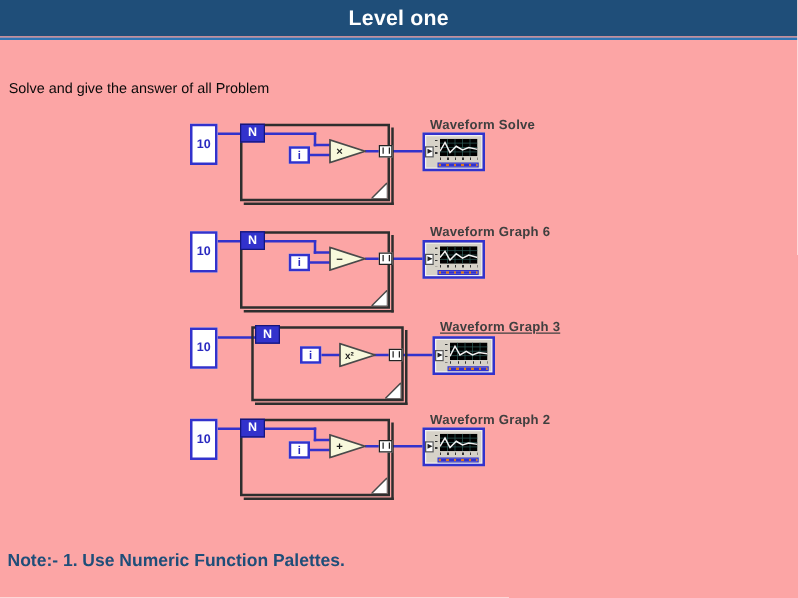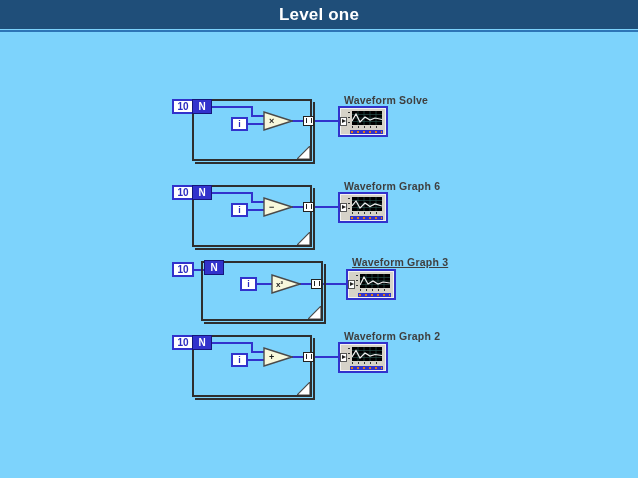--- a/index.html
+++ b/index.html
@@ -1,18 +1,18 @@
 <!DOCTYPE html>
 <html><head>
 <meta charset="utf-8">
 <style>
   html,body { margin:0; padding:0; background:#fff; }
   #slide {
     position:relative; width:638px; height:478px; overflow:hidden;
-    background:#7dd3fc; font-family:"Liberation Sans", sans-serif;
+    background:#fca5a5; font-family:"Liberation Sans", sans-serif;
   }
   
   .hdr { position:absolute; top:0; left:0; width:638px; height:29px; background:#1f4e79; }
   .hdr-title { width:100%; text-align:center; line-height:29px; color:#fff;
     font-size:17px; font-weight:bold; letter-spacing:.2px; }
   .hdr-line { position:absolute; top:30px; left:0; width:638px; height:2px; background:#2e75b6; }
   
   .intro { position:absolute; left:7px; top:65px; font-size:11.5px; color:#0a0a0a; }
   .note-l1 { position:absolute; left:6px; top:440px; font-size:14px; font-weight:bold; color:#1f4e79; }
   .note-l2 { position:absolute; left:52px; top:459px; font-size:14px; font-weight:bold; color:#1f4e79; }
@@ -41,21 +41,21 @@
     border-left:4px solid #222; border-top:2.5px solid transparent; border-bottom:2.5px solid transparent; }
   .g-yticks { position:absolute; left:8px; top:4px; width:2px; height:15px;
     background:repeating-linear-gradient(#333 0 1px, transparent 1px 5px); }
   .g-plot { position:absolute; left:12px; top:3px; width:30px; height:14px; }
   .g-xticks { position:absolute; left:12px; top:18px; width:30px; height:1.5px;
     background:repeating-linear-gradient(90deg,#333 0 1px, transparent 1px 6px); }
   .g-xstrip { position:absolute; left:10px; top:21.5px; width:33px; height:4px;
     background:repeating-linear-gradient(90deg,#e07818 0 2px, #3232cc 2px 6px); border:.5px solid #3232cc; }
   .gl { position:absolute; top:0; font-size:10.5px; font-weight:600; color:#3f3f3f; letter-spacing:.2px; }
   
-  .c10 { left:152px; top:5px; width:22px; height:15px;margin-left:20px; }
+  .c10 { left:152px; top:5px; width:22px; height:33px; }
   .nt  { left:192px; top:5px; width:20px; height:15px; }
   .fr  { left:192px; top:5px; width:120px; height:62px; }
   .sh  { left:195px; top:8px; width:120px; height:62px; }
   .it  { left:231px; top:23px; width:17px; height:14px; font-size:9px; }
   .w1  { left:174px; top:12px; width:18px; height:2px; }
   .w2a { left:210px; top:12px; width:43px; height:2px; }
   .w2b { left:251px; top:12px; width:2px; height:11px; }
   .w2c { left:251px; top:21px; width:14px; height:2px; }
   .w3  { left:248px; top:29px; width:17px; height:2px; }
   .op  { left:263px; top:17px; width:30px; height:20px; }
@@ -82,20 +82,21 @@
 </head>
 <body>
 
 <div id="slide">
 
   <div class="hdr">
     <div class="hdr-title">Level one</div>
   </div>
   <div class="hdr-line"></div>
 
+  <div class="intro">Solve and give the answer of all Problem</div>
 
   <div class="row" style="top:94px">
     <div class="gl">Waveform Solve</div>
     <div class="wire w1"></div>
     <div class="wire w2a"></div>
     <div class="wire w2b"></div>
     <div class="wire w2c"></div>
     <div class="wire w3"></div>
     <div class="wire w4"></div>
     <div class="wire w5"></div>
@@ -225,14 +226,15 @@
       <svg class="g-plot" viewBox="0 0 30 14">
         <rect width="30" height="14" fill="#000"></rect>
         <path d="M0 3.5 H30 M0 7 H30 M0 10.5 H30 M6 0 V14 M12 0 V14 M18 0 V14 M24 0 V14" stroke="#2e5a55" stroke-width="0.6"></path>
         <polyline points="0,10 4,3.5 8,11 13,6 18,9 23,7.5 30,8.5" fill="none" stroke="#f2f2f2" stroke-width="1.2"></polyline>
       </svg>
       <div class="g-xticks"></div>
       <div class="g-xstrip"></div>
     </div>
   </div>
 
+  <div class="note-l1">Note:- 1. Use Numeric Function Palettes.</div>
 
 </div>
 
 </body></html>

